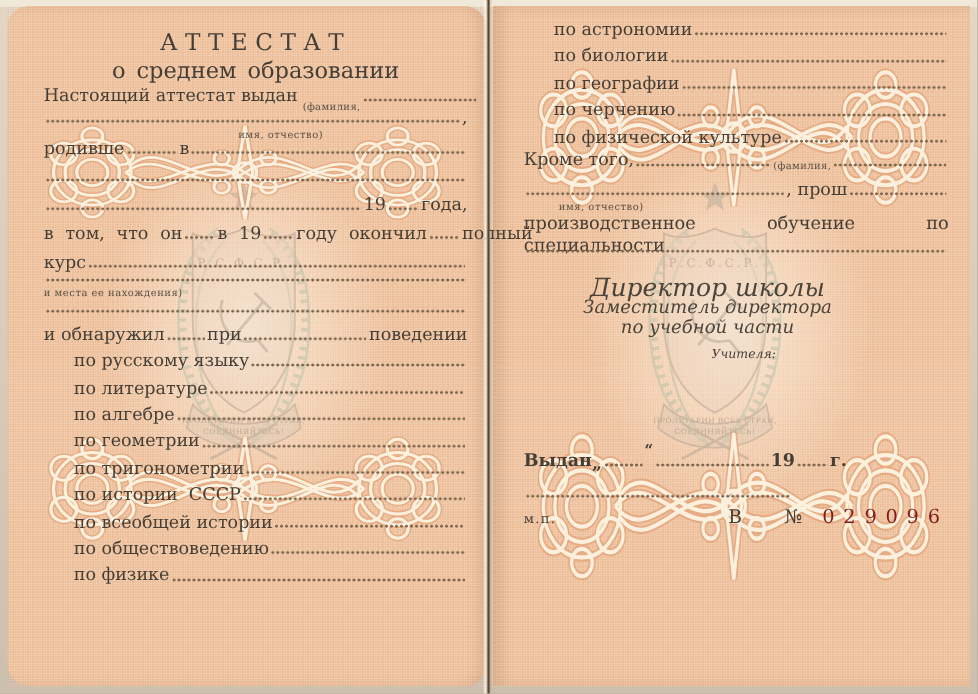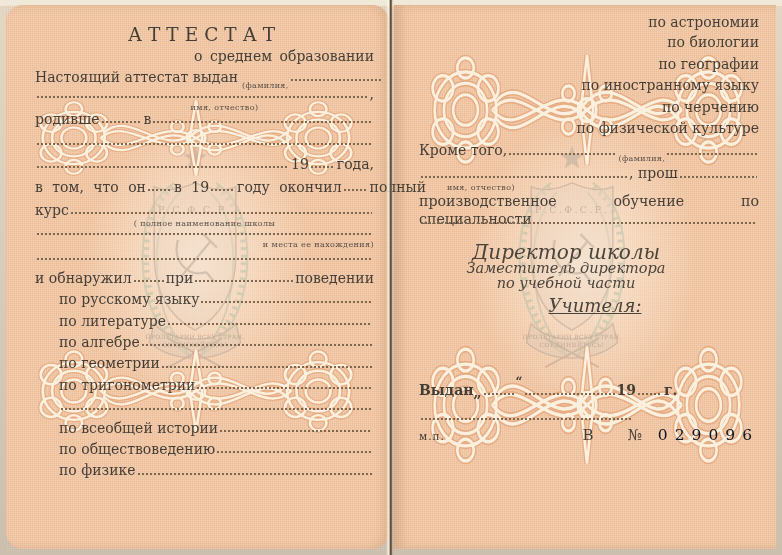--- a/index.html
+++ b/index.html
@@ -27,58 +27,58 @@
   .row{display:flex;align-items:flex-end;}
   .t{white-space:pre;}
   .dots{flex:1 1 auto;height:6px;margin:0 2px 3px 2px;align-self:flex-end;
     background-image:radial-gradient(circle at 1.2px 3px,#7d684f 1px,rgba(0,0,0,0) 1.3px);
     background-size:4px 6px;background-repeat:repeat-x;background-position:0 0;}.w24{flex:0 0 24px}.w30{flex:0 0 30px}.w40{flex:0 0 40px}
   .w50{flex:0 0 50px}.w90{flex:0 0 90px}
   .hint{font-size:8px;color:#5a5047;position:relative;top:5px;white-space:pre;letter-spacing:.3px;}
   .hint-row{font-size:8px;color:#5a5047;letter-spacing:.4px;}
 
   .title{ text-align:center;font-size:18.5px;letter-spacing:6px;line-height:26px;margin-top:5px;}
-  .subtitle{text-align:right;font-size:14px;line-height:17px;word-spacing:3px;}
+  .subtitle{text-align:center;font-size:18px;line-height:17px;word-spacing:3px;}
 
   .r-issued{height:21px;}
   .r-dots1{height:17px;}
   .lbl-name{height:10px;text-align:center;padding-left:40px;}
   .r-born{height:15px;justify-content:flex-end;}
   .r-dots2{height:22px;}
   .r-year{height:23px;}
   .r-finished{height:23px;word-spacing:5px;align-items:flex-end;}
   .r-course{height:23px;}
   .lbl-school1{height:10px;text-align:center;}
   .r-dots3{height:11px;}
-  .lbl-school2{height:10px;text-align:right;}
+  .lbl-school2{height:10px;text-align:left;}
   .r-dots4{height:15px;}
   .r-conduct{height:22px;}
   .r-knowledge{height:24px;word-spacing:7px;}
   .subj{height:21.4px;padding-left:24px;}
-  .subj-r{height:21.5px;padding-left:24px;flex-direction:column;}
+  .subj-r{height:21.5px;padding-left:24px;}
   .subj-r:first-of-type{height:20px;}
 
-  .r-besides{height:19px;}
+  .r-besides{height:19px;align-items:center;}
   .r-passed{height:23px;}
   .lbl-name-r{height:9px;text-align:left;padding-left:28px;}
   .r-training{height:15px;text-align:justify;text-align-last:justify;font-size:14.2px;}
   .r-dots5{height:22px;}
   .sig{font-style:italic;text-align:center;color:#4a443b;}
   .sig-director{margin-top:14px;line-height:18px;font-size:20px;padding-right:46px;}
   .sig-deputy{line-height:15.5px;font-size:14.5px;padding-right:46px;}
-  .sig-teachers{margin-top:6px;line-height:16px;font-size:18px;padding-left:12px;text-decoration:underline;}
+  .sig-teachers{margin-top:6px;line-height:16px;font-size:10px;padding-left:12px;}
   .r-issued2{margin-top:64px;height:22px;font-weight:bold;}
   .q-open{position:relative;top:2px;}
   .q-close{position:relative;top:-9px;font-size:12px;}
   .r-dots6{height:25px;}
   .r-bottom{height:21px;align-items:baseline;font-size:13px;}
   .mp{font-size:10.5px;letter-spacing:1px;}
   .series{font-size:15px;margin-left:auto;}
   .numsign{font-size:15px;margin-left:34px;}
-  .serial{font-size:15.5px;letter-spacing:7px;margin-left:16px;color:#0f172a;}
+  .serial{font-size:15.5px;letter-spacing:7px;margin-left:16px;color:#7f1d1d;}
 
   .ornament{position:absolute;z-index:2;pointer-events:none;}
   .emblem{position:absolute;z-index:1;opacity:.52;pointer-events:none;}
   .bu{stroke:#e0986a;stroke-width:5;opacity:.55;fill:none;}
   .bo{stroke:#fcf3e1;stroke-width:2.5;opacity:.97;fill:none;}
   .sprite{position:absolute;width:0;height:0;overflow:hidden;}
 </style>
 </head>
 <body>
 
@@ -204,21 +204,20 @@
         <span class="dots w24"></span>
         <span class="t">году окончил</span>
         <span class="dots w24"></span>
         <span class="t">полный</span>
       </div>
 
       <div class="row r-course">
         <span class="t">курс</span>
         <span class="dots"></span>
       </div>
-      <div class="hint-row lbl-school1">( полное наименование школы</div>
       <div class="row r-dots3">
         <span class="dots"></span>
       </div>
       <div class="hint-row lbl-school2">и места ее нахождения)</div>
       <div class="row r-dots4">
         <span class="dots"></span>
       </div>
 
       <div class="row r-conduct">
         <span class="t">и обнаружил</span>
@@ -250,20 +249,21 @@
             <span class="t">по геометрии</span>
             <span class="dots"></span>
           </div>
 
           <div class="row subj">
             <span class="t">по тригонометрии</span>
             <span class="dots"></span>
           </div>
 
           <div class="row subj">
+            <span class="t">по истории  СССР</span>
             <span class="dots"></span>
           </div>
 
           <div class="row subj">
             <span class="t">по всеобщей истории</span>
             <span class="dots"></span>
           </div>
 
           <div class="row subj">
             <span class="t">по обществоведению</span>
@@ -301,24 +301,20 @@
           <div class="row subj-r">
             <span class="t">по биологии</span>
             <span class="dots"></span>
           </div>
 
           <div class="row subj-r">
             <span class="t">по географии</span>
             <span class="dots"></span>
           </div>
 
-          <div class="row subj-r">
-            <span class="t">по иностранному языку</span>
-            <span class="dots"></span>
-          </div>
 
           <div class="row subj-r">
             <span class="t">по черчению</span>
             <span class="dots"></span>
           </div>
 
           <div class="row subj-r">
             <span class="t">по физической культуре</span>
             <span class="dots"></span>
           </div>

